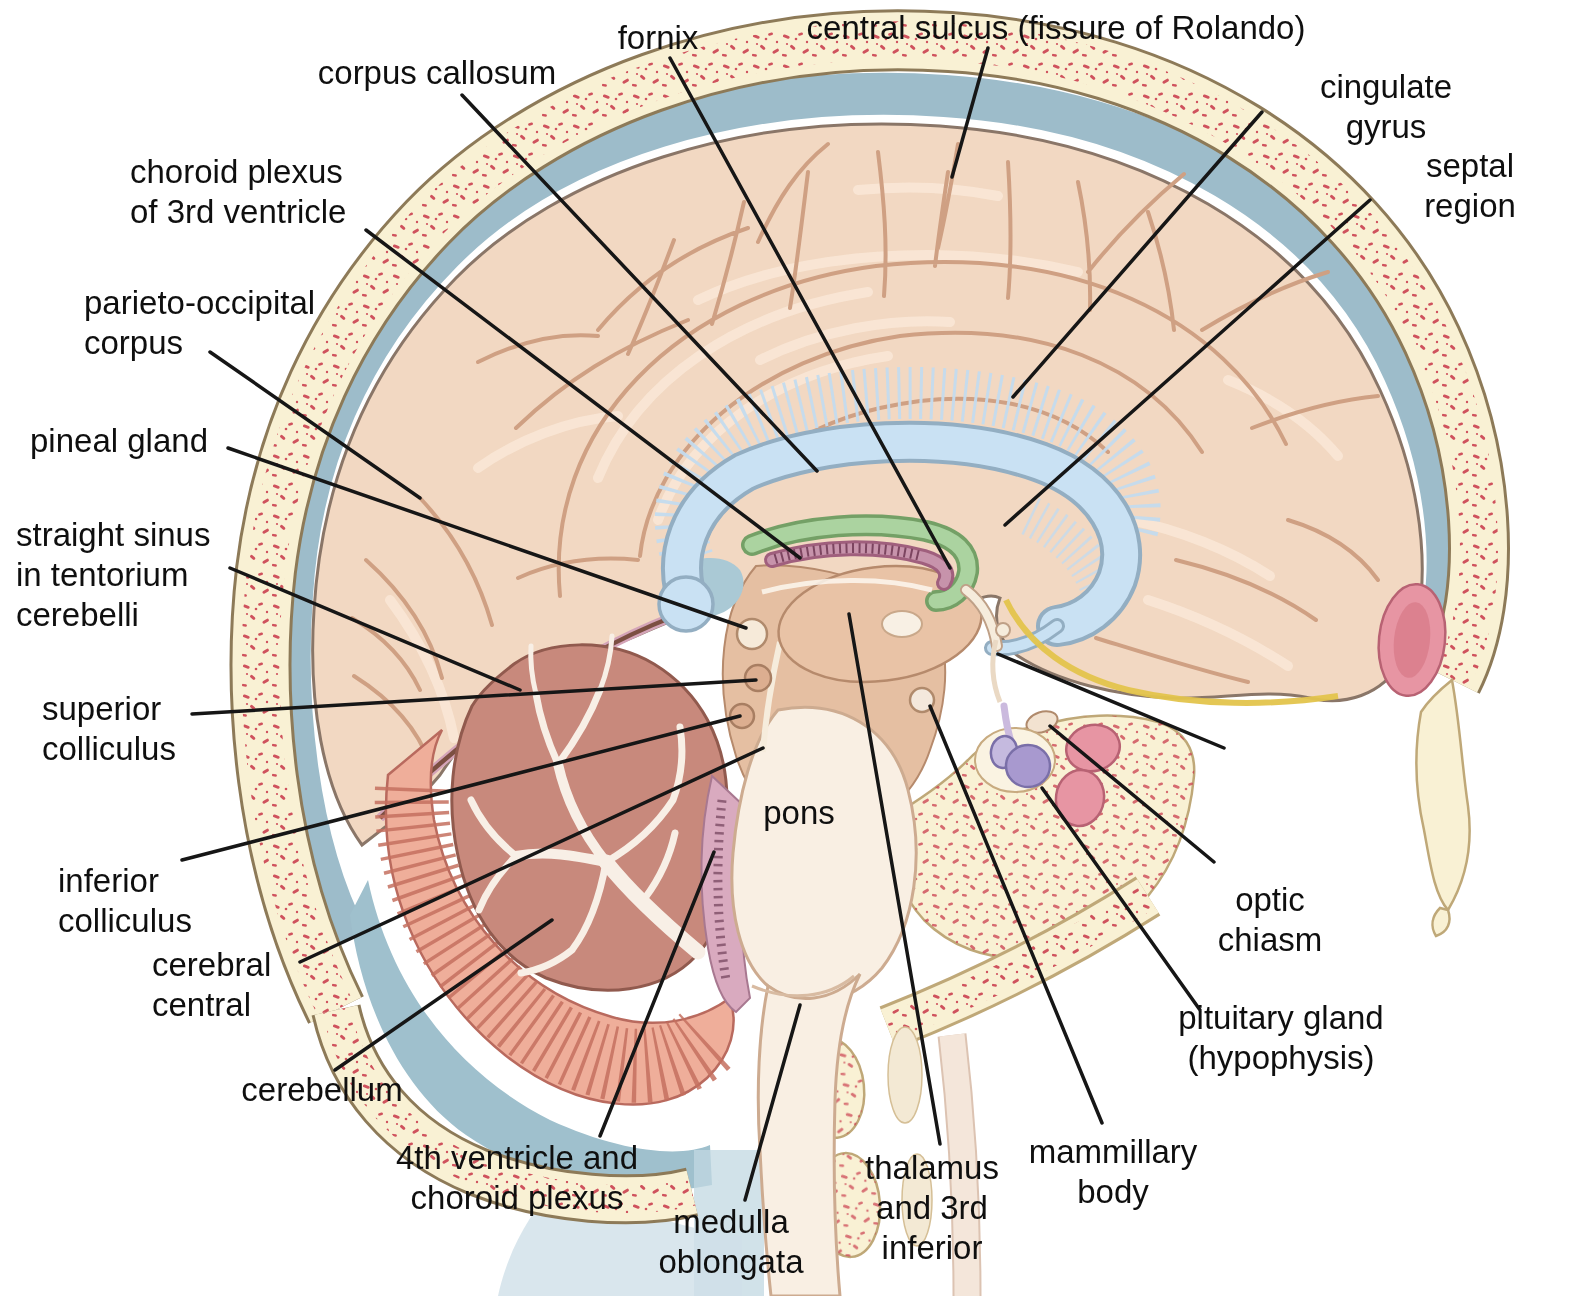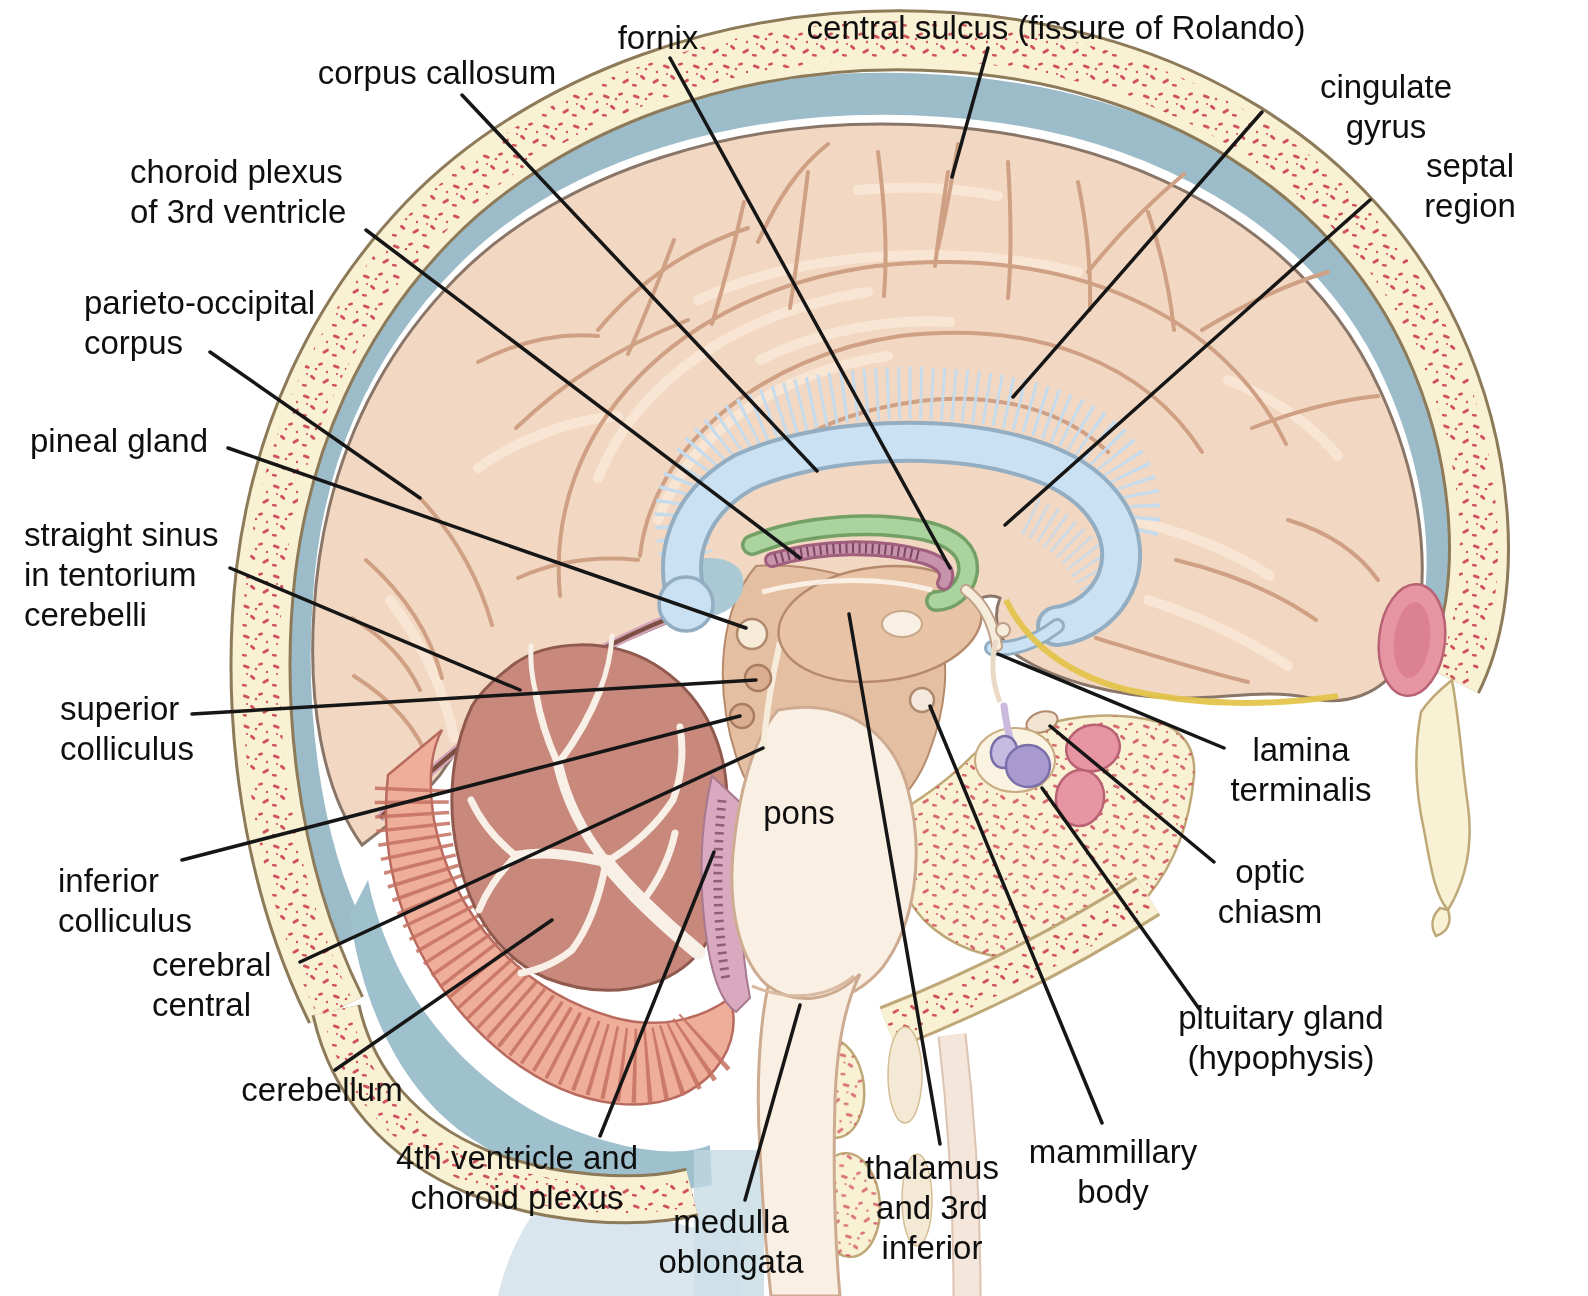--- a/index.html
+++ b/index.html
@@ -223,40 +223,38 @@
 <div class="lab c" style="left:658px;top:38px">fornix</div>
 <div class="lab c" style="left:1056px;top:28px">central sulcus (fissure of Rolando)</div>
 <div class="lab c" style="left:437px;top:73px">corpus callosum</div>
 <div class="lab c" style="left:1470px;top:186px">septal region</div>
 <div class="lab c" style="left:1386px;top:107px">cingulate gyrus</div>
 <div class="lab l" style="left:130px;top:152px">choroid plexus
 of 3rd ventricle</div>
 <div class="lab l" style="left:84px;top:283px">parieto-occipital
 corpus</div>
 <div class="lab l" style="left:30px;top:421px">pineal gland</div>
-<div class="lab l" style="left:24px;top:515px">straight sinus
+<div class="lab l" style="left:16px;top:515px">straight sinus
 in tentorium
 cerebelli</div>
-<div class="lab l" style="left:60px;top:689px">superior
+<div class="lab l" style="left:42px;top:689px">superior
 colliculus</div>
 <div class="lab l" style="left:58px;top:861px">inferior
 colliculus</div>
 <div class="lab l" style="left:152px;top:945px">cerebral
 central</div>
 <div class="lab c" style="left:322px;top:1090px">cerebellum</div>
 <div class="lab c" style="left:517px;top:1178px">4th ventricle and
 choroid plexus</div>
 <div class="lab c" style="left:731px;top:1242px">medulla
 oblongata</div>
 <div class="lab c" style="left:799px;top:813px">pons</div>
 <div class="lab c" style="left:932px;top:1208px">thalamus
 and 3rd
 inferior</div>
 <div class="lab c" style="left:1113px;top:1172px">mammillary
 body</div>
 <div class="lab c" style="left:1281px;top:1038px">pituitary gland
 (hypophysis)</div>
-<div class="lab c" style="left:1270px;top:892px">optic
+<div class="lab c" style="left:1270px;top:920px">optic
 chiasm</div>
-<div class="lab c" style="left:1301px;top:770px">lamina
-terminalis</div>
 
 </div>
 
 </body></html>

